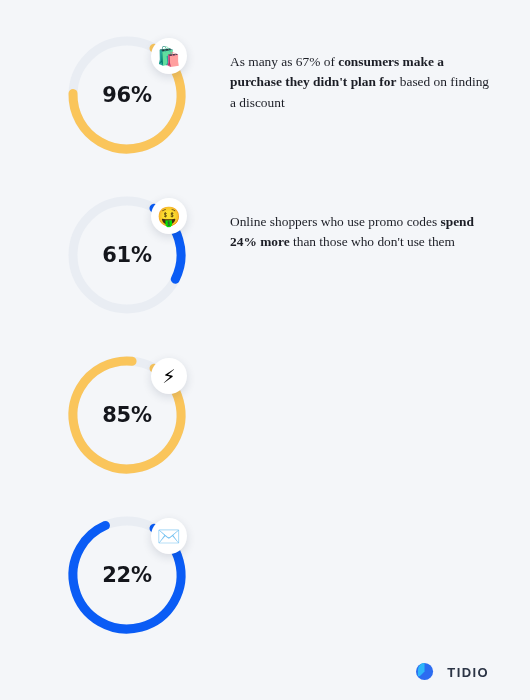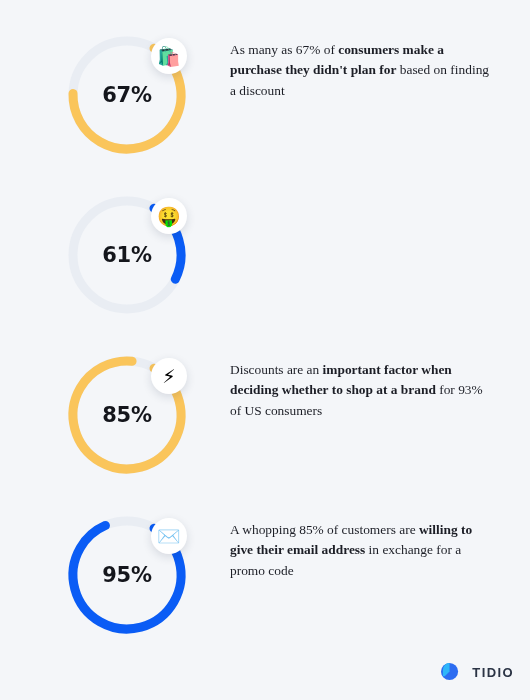--- a/index.html
+++ b/index.html
@@ -77,35 +77,35 @@
     font-size: 19px;
     line-height: 1;
     top: 8px;
     left: 89px;
     font-family: "DejaVu Sans", sans-serif;
   }
 
   .stat-text {
     flex: 1;
     margin-left: 38px;
-    margin-top: 18px;
+    margin-top: 30px;
     font-family: "Liberation Serif", serif;
     font-size: 13.4px;
     line-height: 1.52;
     color: #1c1e26;
     max-width: 272px;
   }
 
   .stat-text b {
     font-weight: bold;
   }
 
   .logo {
     position: absolute;
-    right: 16px;
+    right: 41px;
     bottom: 18px;
     display: flex;
     align-items: center;
     gap: 12px;
   }
 
   .logo-mark {
     width: 19px;
     height: 19px;
     position: relative;
@@ -124,59 +124,58 @@
 <body>
 
 <div class="infographic">
 
   <div class="stat-row">
     <div class="ring-wrap">
       <svg class="ring-svg" viewBox="0 0 130 130">
         <circle class="ring-track" cx="65" cy="65" r="54" fill="none" stroke-width="9" stroke-linecap="round" stroke="#e9edf3"></circle>
         <circle class="ring-arc" cx="65" cy="65" r="54" fill="none" stroke-width="9" stroke-linecap="round" transform="rotate(-60 65 65)" stroke="#fac55b" stroke-dasharray="227.32564441375743 111.96636217394021"></circle>
       </svg>
-      <div class="ring-value">67%</div>
+      <div class="ring-value">96%</div>
       <div class="badge">🛍️</div>
     </div>
     <div class="stat-text"><span>As many as 67% of </span><b>consumers make a purchase they didn't plan for</b><span> based on finding a discount</span></div>
   </div>
 
   <div class="stat-row">
     <div class="ring-wrap">
       <svg class="ring-svg" viewBox="0 0 130 130">
         <circle class="ring-track" cx="65" cy="65" r="54" fill="none" stroke-width="9" stroke-linecap="round" stroke="#e9edf3"></circle>
         <circle class="ring-arc" cx="65" cy="65" r="54" fill="none" stroke-width="9" stroke-linecap="round" transform="rotate(-60 65 65)" stroke="#0a5cf5" stroke-dasharray="81.43008158104743 257.8619250066502"></circle>
       </svg>
       <div class="ring-value">61%</div>
       <div class="badge">🤑</div>
     </div>
+    <div class="stat-text"><span>Online shoppers who use promo codes </span><b>spend 24% more</b><span> than those who don't use them</span></div>
   </div>
 
   <div class="stat-row">
     <div class="ring-wrap">
       <svg class="ring-svg" viewBox="0 0 130 130">
         <circle class="ring-track" cx="65" cy="65" r="54" fill="none" stroke-width="9" stroke-linecap="round" stroke="#e9edf3"></circle>
         <circle class="ring-arc" cx="65" cy="65" r="54" fill="none" stroke-width="9" stroke-linecap="round" transform="rotate(-60 65 65)" stroke="#fac55b" stroke-dasharray="315.54156612655885 23.750440461138794"></circle>
       </svg>
       <div class="ring-value">85%</div>
       <div class="badge">⚡</div>
     </div>
-    <div class="stat-text"><span>Discounts are an </span><b>important factor when deciding whether to shop at a brand</b><span> for 93% of US consumers</span></div>
   </div>
 
   <div class="stat-row">
     <div class="ring-wrap">
       <svg class="ring-svg" viewBox="0 0 130 130">
         <circle class="ring-track" cx="65" cy="65" r="54" fill="none" stroke-width="9" stroke-linecap="round" stroke="#e9edf3"></circle>
         <circle class="ring-arc" cx="65" cy="65" r="54" fill="none" stroke-width="9" stroke-linecap="round" transform="rotate(-60 65 65)" stroke="#0a5cf5" stroke-dasharray="288.39820559954296 50.89380098815468"></circle>
       </svg>
-      <div class="ring-value">95%</div>
+      <div class="ring-value">22%</div>
       <div class="badge">✉️</div>
     </div>
-    <div class="stat-text"><span>A whopping 85% of customers are </span><b>willing to give their email address</b><span> in exchange for a promo code</span></div>
   </div>
 
   <div class="logo">
     <span class="logo-mark">
       <svg viewBox="0 0 40 40" width="19" height="19">
         <path d="M4 14 A14 14 0 0 1 18 0 L18 18 L8 28 L4 28 Z" fill="#2ec8f7"></path>
         <path d="M18 0 A18 18 0 0 1 18 36 A18 18 0 0 1 18 0 Z" fill="#1a5ff0" opacity="0.92"></path>
         <path d="M4 14 A14 14 0 0 1 18 0 L18 18 L8 28 L4 28 Z" fill="#35d0fb" opacity="0.75"></path>
       </svg>
     </span>

